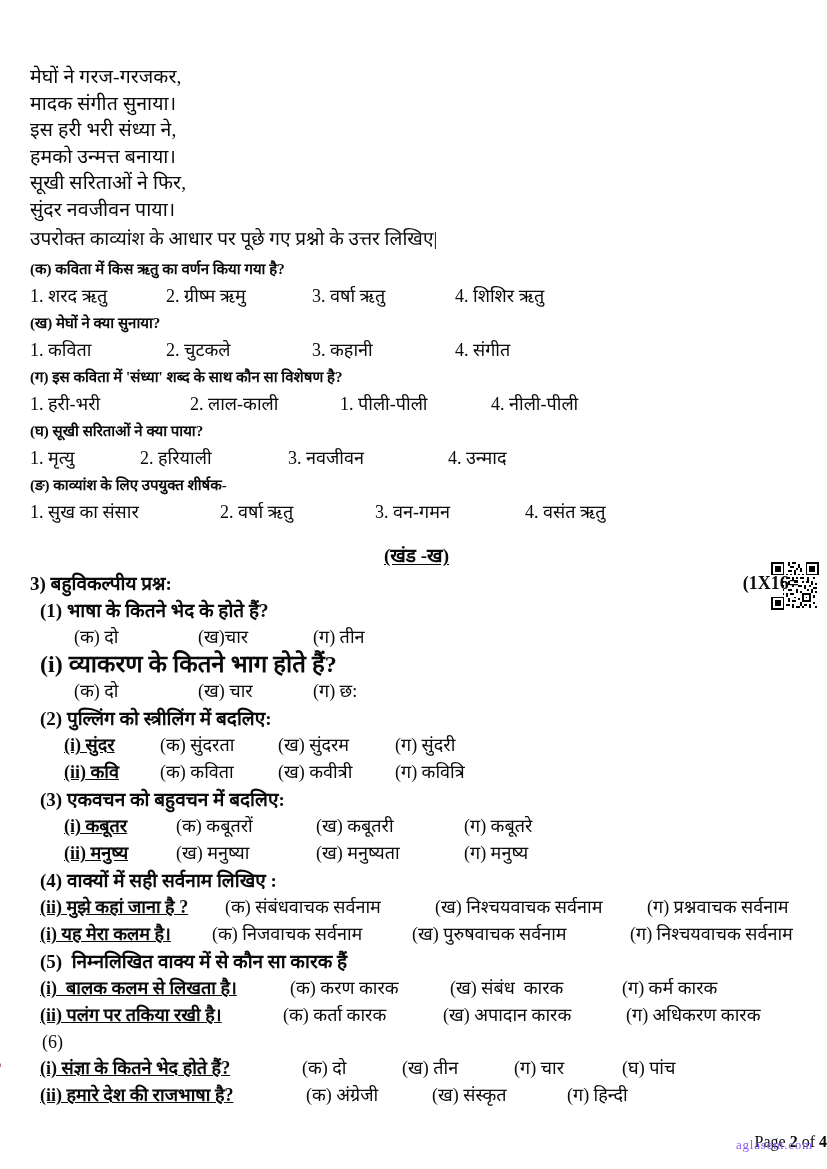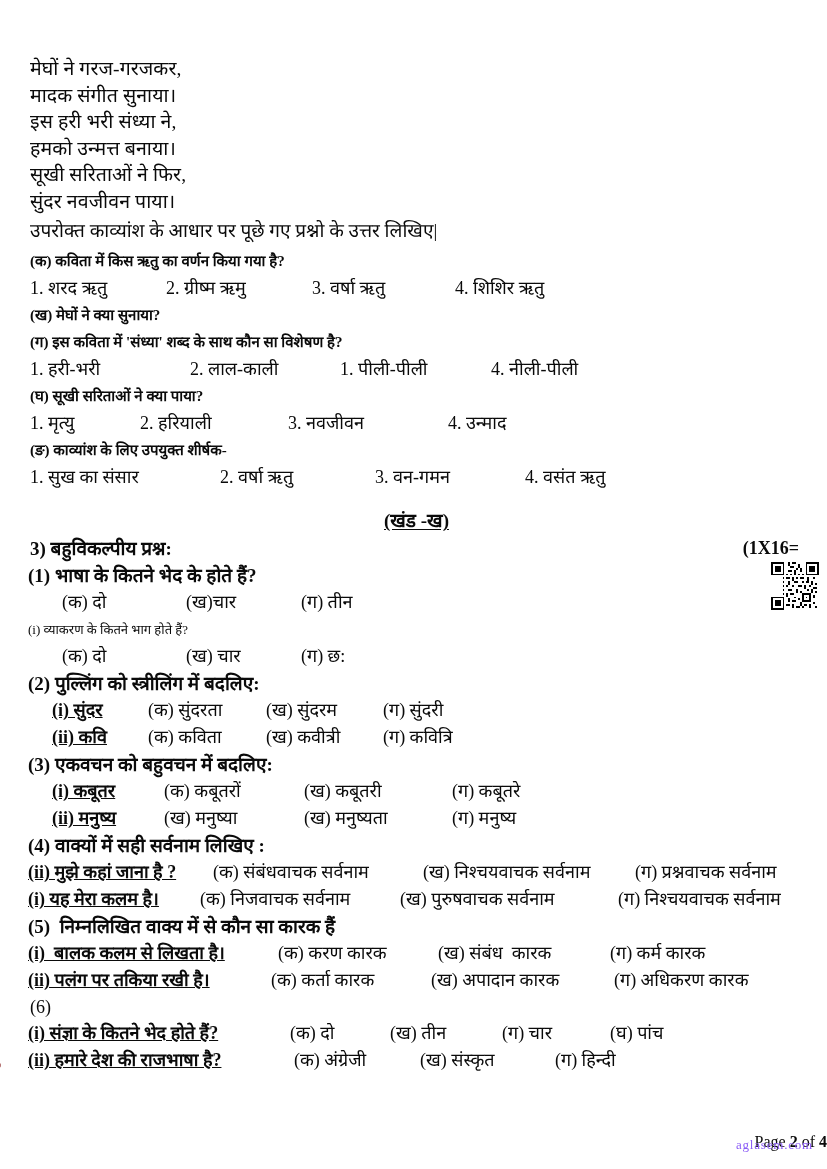--- a/index.html
+++ b/index.html
@@ -17,21 +17,21 @@
   }
 
   .page {
     position: absolute;
     inset: 0;
     padding: 52px 22px 0 28px;
     box-sizing: border-box;
   }
 
   
-  .poem { margin: 4px 0 2px 2px; }
+  .poem { margin: 12px 0 2px 2px; }
   .poem-line {
     font-size: 19.5px;
     line-height: 26.5px;
     white-space: pre;
     letter-spacing: .1px;
   }
   .poem-instruction {
     font-size: 19px;
     line-height: 28px;
     margin: 1px 0 3px 2px;
@@ -78,28 +78,28 @@
   }
   .marks {
     font-family: "Liberation Serif", serif;
     font-weight: bold;
     font-size: 18px;
     position: relative;
     z-index: 1;
     padding-right: 6px;
   }
 
-  .q-block { margin-left: 0; }
+  .q-block { margin-left: 12px; }
   .q-stem {
     font-size: 19px;
     font-weight: bold;
     line-height: 27px;
     white-space: pre;
   }
-  .q-stem.plain { font-weight: normal; font-size: 13px; }
+  .q-stem.plain { font-weight: bold; font-size: 24px; }
 
   .q-row {
     font-size: 18px;
     line-height: 27px;
     display: flex;
     white-space: pre;
     align-items: baseline;
   }
   .q-row .sub {
     font-weight: bold;
@@ -175,20 +175,26 @@
       <div class="cq-opts">
         <span class="op" style="width:136px">1. शरद ऋतु</span>
         <span class="op" style="width:146px">2. ग्रीष्म ऋमु</span>
         <span class="op" style="width:143px">3. वर्षा ऋतु</span>
         <span class="op">4. शिशिर ऋतु</span>
       </div>
     </div>
 
     <div>
       <div class="cq-q">(ख) मेघों ने क्या सुनाया?</div>
+      <div class="cq-opts">
+        <span class="op" style="width:136px">1. कविता</span>
+        <span class="op" style="width:146px">2. चुटकले</span>
+        <span class="op" style="width:143px">3. कहानी</span>
+        <span class="op">4. संगीत</span>
+      </div>
     </div>
 
     <div>
       <div class="cq-q">(ग) इस कविता में 'संध्या' शब्द के साथ कौन सा विशेषण है?</div>
       <div class="cq-opts">
         <span class="op" style="width:160px">1. हरी-भरी</span>
         <span class="op" style="width:150px">2. लाल-काली</span>
         <span class="op" style="width:151px">1. पीली-पीली</span>
         <span class="op">4. नीली-पीली</span>
       </div>

